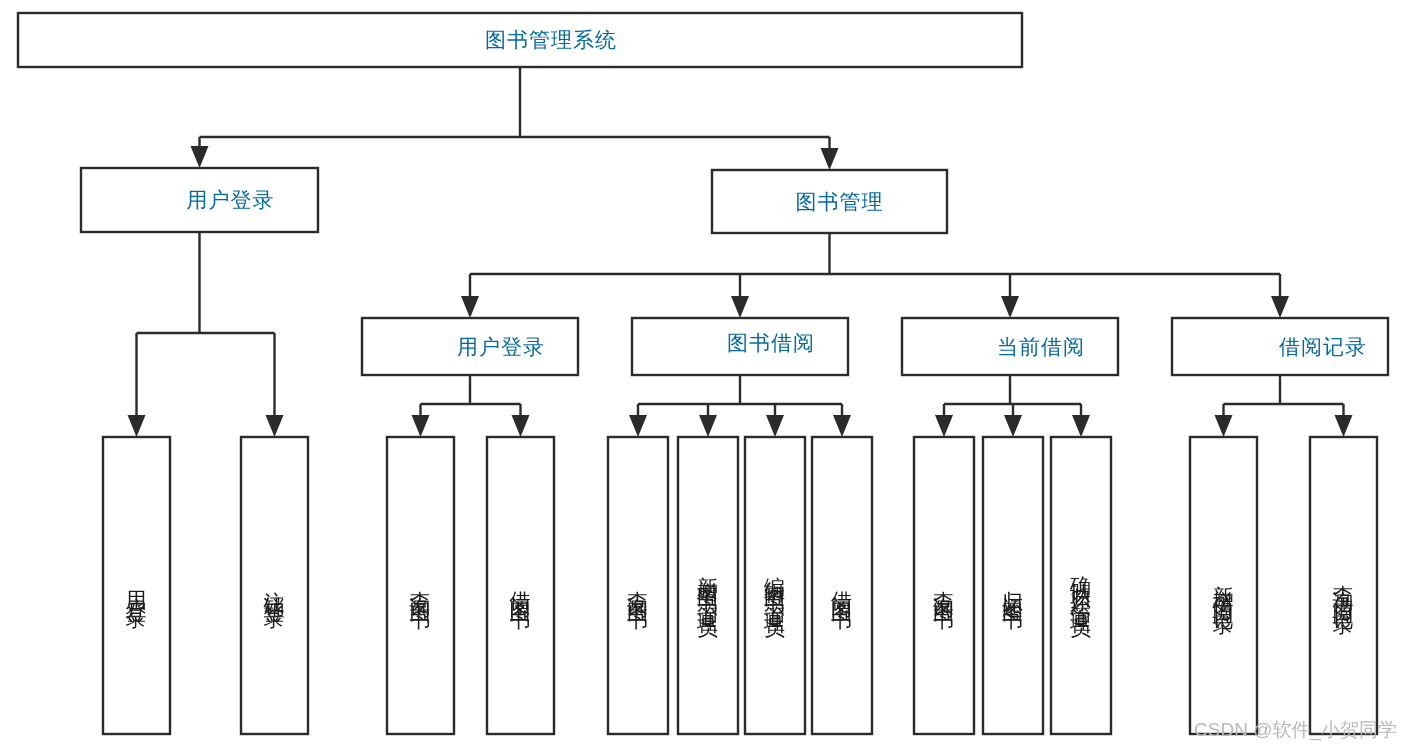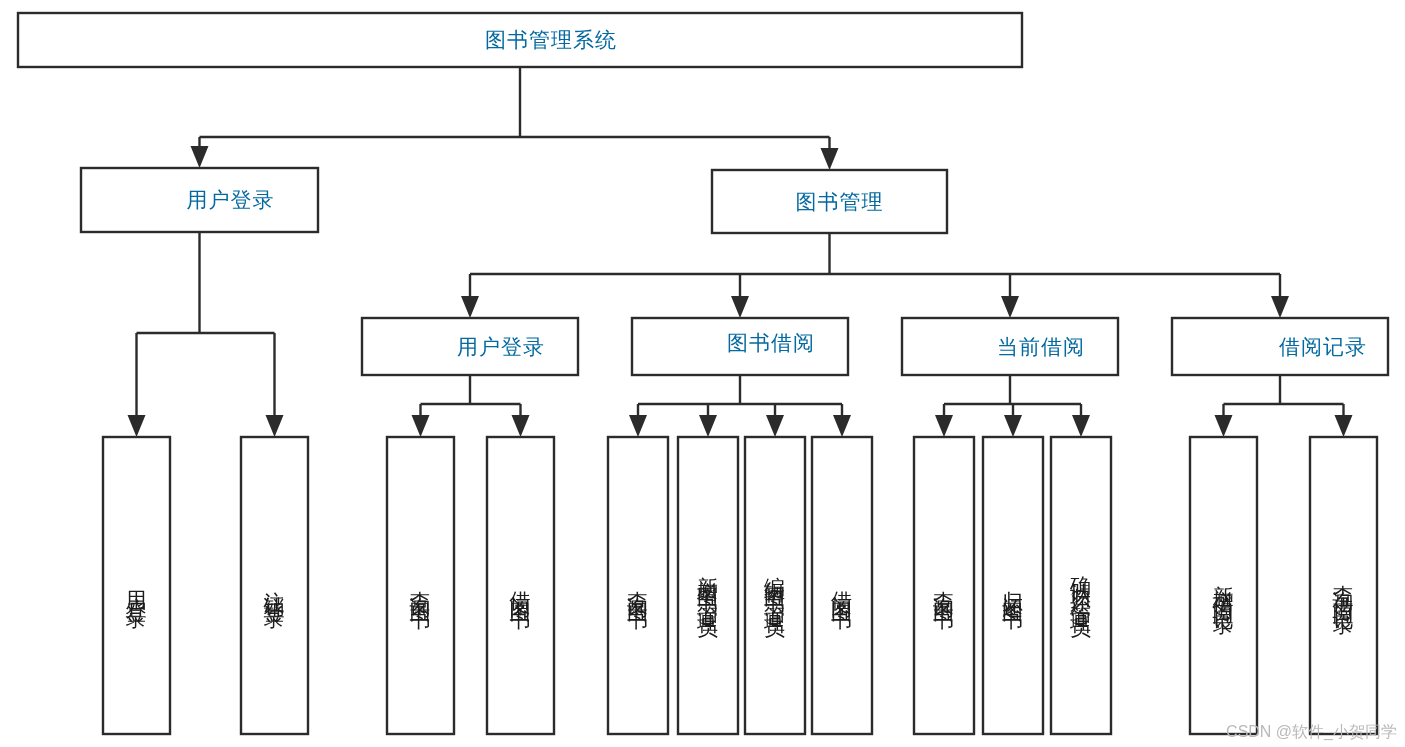--- a/index.html
+++ b/index.html
@@ -66,21 +66,21 @@
     color: #0369a1;
     letter-spacing: 1px;
     pointer-events: none;
     margin-left: 31px;
   }
   .watermark {
     position: absolute;
     right: 8px;
     bottom: 4px;
     font-family: "Liberation Sans", "DejaVu Sans", sans-serif;
-    font-size: 16px;
+    font-size: 19px;
     color: #b9b9b9;
     white-space: nowrap;
     pointer-events: none;
   }
 </style>
 </head>
 <body>
 
 <div id="diagram-root">
 

